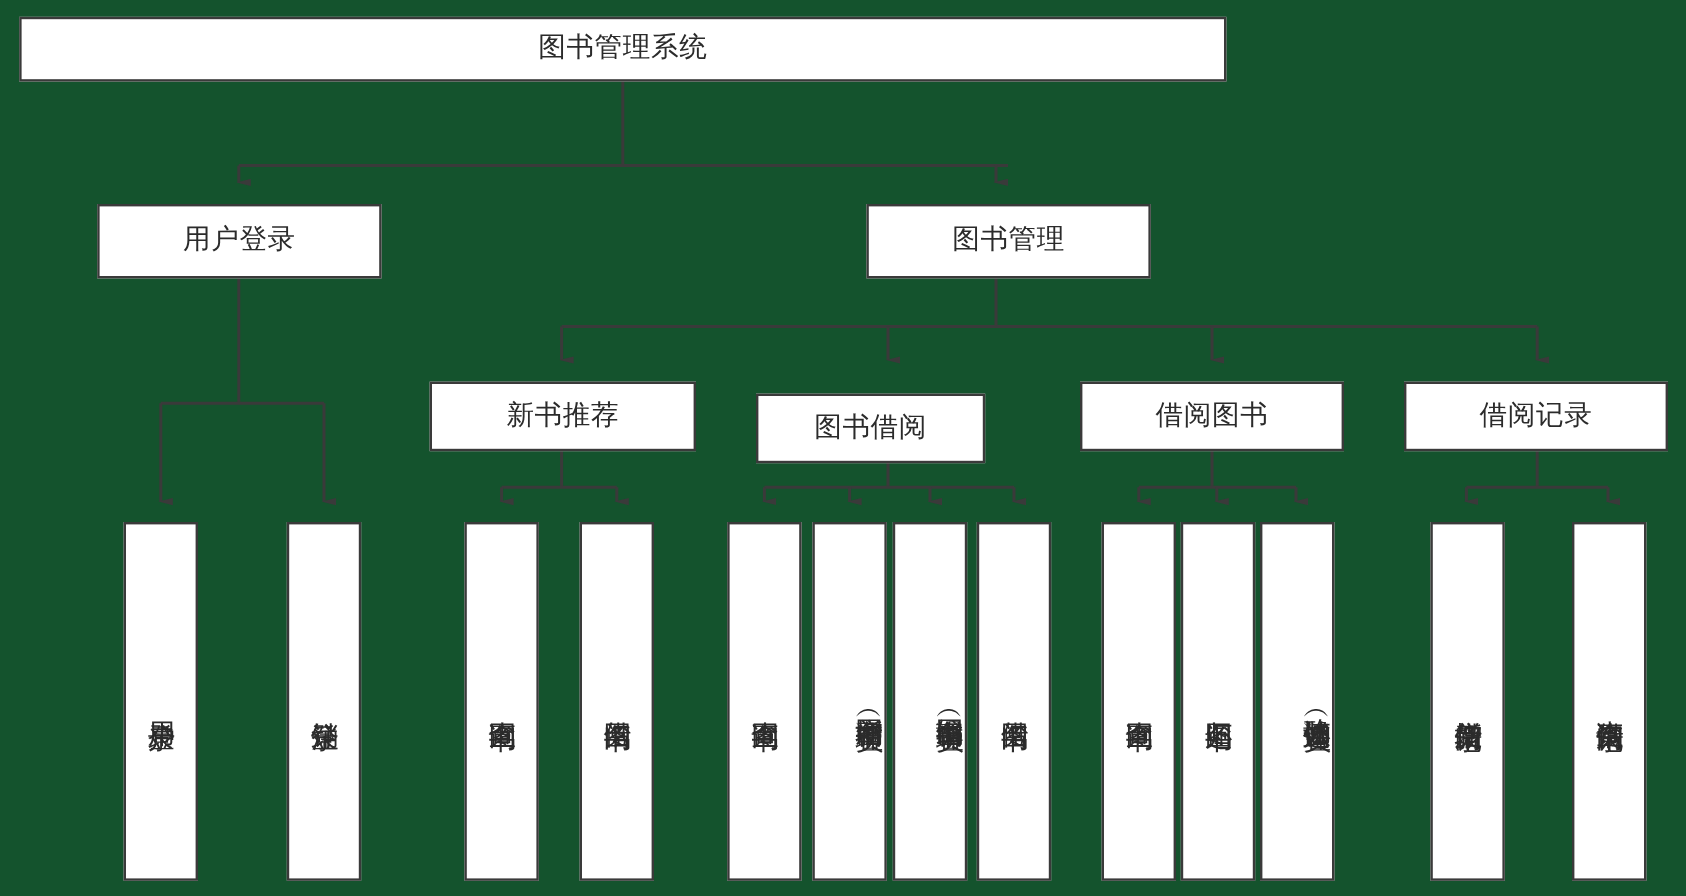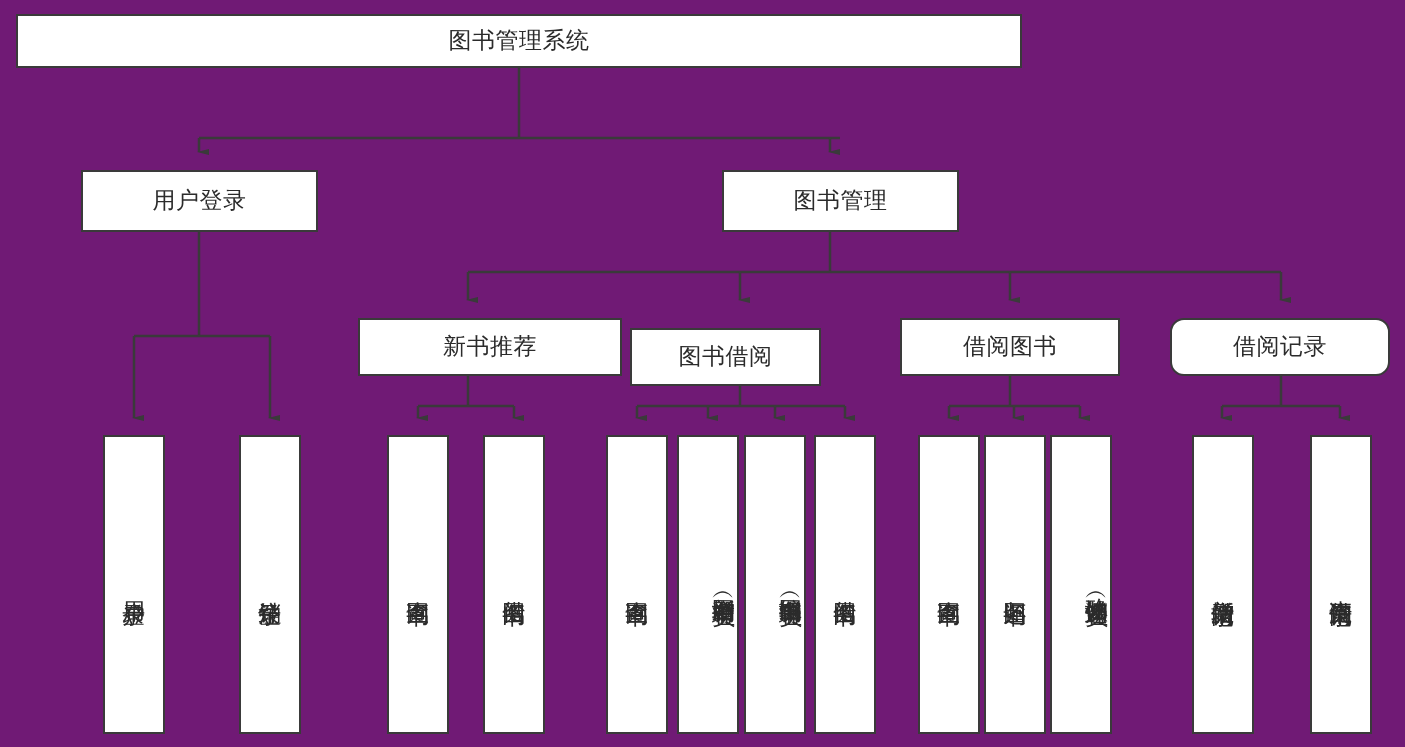--- a/index.html
+++ b/index.html
@@ -7,21 +7,21 @@
     padding: 0;
     background: #ffffff;
   }
   body {
     font-family: "DejaVu Sans", "Liberation Sans", sans-serif;
   }
   #canvas {
     position: relative;
     width: 1405px;
     height: 747px;
-    background: #701a75;
+    background: #14532d;
     overflow: hidden;
   }
   #edges {
     position: absolute;
     left: 0;
     top: 0;
     width: 1405px;
     height: 747px;
   }
   .node {
@@ -123,33 +123,33 @@
   </div>
 
   <div class="node horizontal" style="left:81px; top:170px; width:237px; height:62px;">
     <span>用户登录</span>
   </div>
 
   <div class="node horizontal" style="left:711px; top:170px; width:237px; height:62px;margin-left:11px;">
     <span>图书管理</span>
   </div>
 
-  <div class="node horizontal" style="left:358px; top:318px; width:264px; height:58px;">
+  <div class="node horizontal" style="left:358px; top:318px; width:222px; height:58px;">
     <span>新书推荐</span>
   </div>
 
   <div class="node horizontal" style="left:630px; top:308px; width:191px; height:58px;margin-top:20px;">
     <span>图书借阅</span>
   </div>
 
   <div class="node horizontal" style="left:900px; top:318px; width:220px; height:58px;">
     <span>借阅图书</span>
   </div>
 
-  <div class="node horizontal" style="left:1170px; top:318px; width:220px; height:58px;border-radius:14px;">
+  <div class="node horizontal" style="left:1170px; top:318px; width:220px; height:58px;">
     <span>借阅记录</span>
   </div>
 
   <div class="node vertical" style="left:103px; top:435px; width:62px; height:299px;">
     <span>用户登录</span>
   </div>
 
   <div class="node vertical" style="left:239px; top:435px; width:62px; height:299px;">
     <span>注销登录</span>
   </div>

